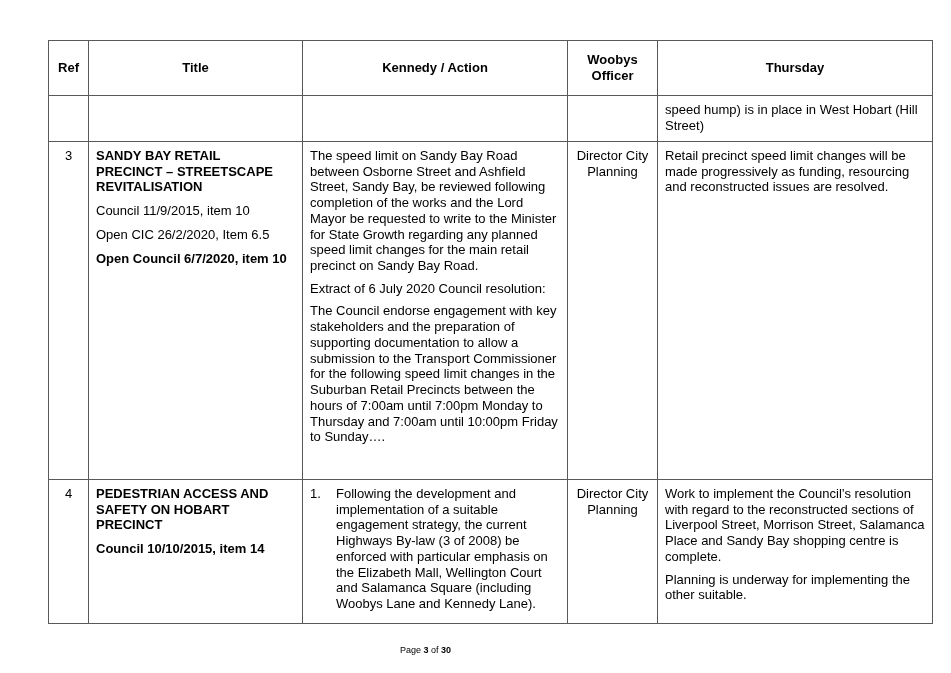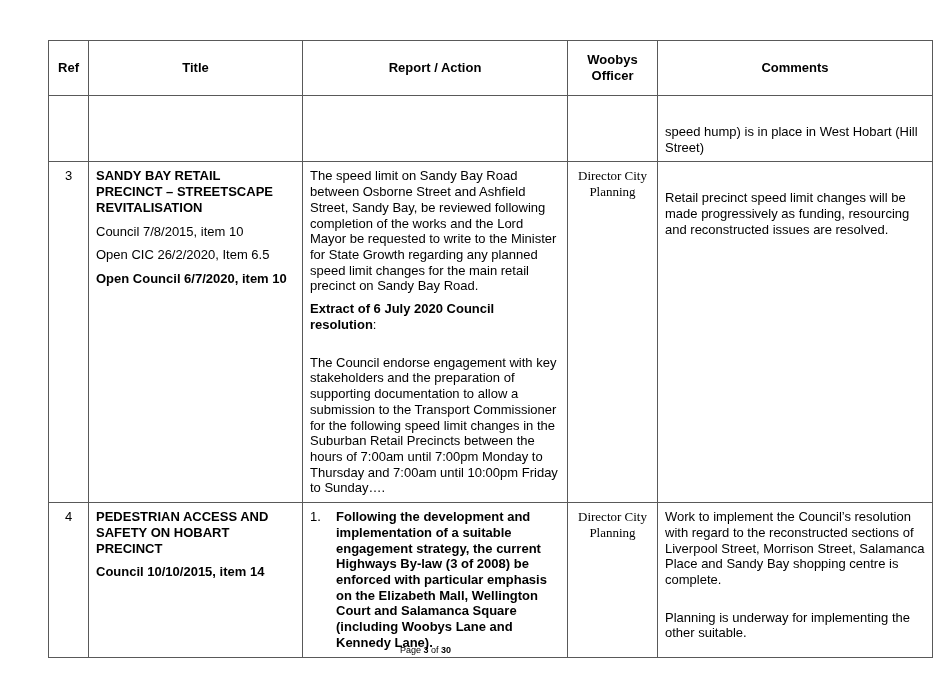--- a/index.html
+++ b/index.html
@@ -37,33 +37,33 @@
     overflow: hidden;
     word-wrap: break-word;
   }
   table.actions-table th {
     vertical-align: middle;
     text-align: center;
     font-weight: bold;
     padding: 2px 4px;
   }
   .ref-cell { text-align: center; }
-  .officer-cell { text-align: center; font-family: Liberation Serif, serif; }
+  .officer-cell { text-align: center; }
   .para { margin: 0 0 7px 0; }
-  .para:last-child { margin-bottom: 0; margin-top: 22px; }
+  .para:last-child { margin-bottom: 0; }
   .title-head {
     font-weight: bold;
     margin: 0 12px 8px 0;
   }
   .title-ref { margin: 0 0 8px 0; }
   .title-ref:last-child { margin-bottom: 0; font-weight: bold; }
-  .report-heading { font-weight: bold; margin-top: 18px; }
+  .report-heading { font-weight: normal; margin-top: 18px; }
   .numbered-item { display: flex; margin: 0; }
   .numbered-item .li-num { flex: 0 0 26px; }
-  .numbered-item .li-text { flex: 1 1 auto; font-weight: bold; }
+  .numbered-item .li-text { flex: 1 1 auto; }
   .page-footer {
     position: absolute;
     left: 0;
     top: 645px;
     width: 851px;
     text-align: center;
     font-size: 9px;
     line-height: 1.2;
   }
   .page-footer .bold { font-weight: bold; }
@@ -79,40 +79,40 @@
       <col style="width:214px">
       <col style="width:265px">
       <col style="width:90px">
       <col style="width:275px">
     </colgroup>
 
     <tbody>
         <tr style="height:55px;">
       <th>Ref</th>
       <th>Title</th>
-      <th>Report / Action</th>
+      <th>Kennedy / Action</th>
       <th>Woobys Officer</th>
-      <th>Comments</th>
+      <th>Thursday</th>
     </tr>
 
     <tr style="height:46px;">
       <td class="ref-cell"></td>
       <td></td>
       <td></td>
       <td class="officer-cell"></td>
       <td>
         <p class="para">speed hump) is in place in West Hobart (Hill Street)</p>
       </td>
     </tr>
 
     <tr style="height:338px;">
       <td class="ref-cell">3</td>
       <td>
         <p class="title-head">SANDY BAY RETAIL PRECINCT – STREETSCAPE REVITALISATION</p>
-        <p class="title-ref">Council 7/8/2015, item 10</p>
+        <p class="title-ref">Council 11/9/2015, item 10</p>
         <p class="title-ref">Open CIC 26/2/2020, Item 6.5</p>
         <p class="title-ref">Open Council 6/7/2020, item 10</p>
       </td>
       <td>
         <p class="para">The speed limit on Sandy Bay Road between Osborne Street and Ashfield Street, Sandy Bay, be reviewed following completion of the works and the Lord Mayor be requested to write to the Minister for State Growth regarding any planned speed limit changes for the main retail precinct on Sandy Bay Road.</p>
         <p class="para"><span class="report-heading">Extract of 6 July 2020 Council resolution</span><span>:</span></p>
         <p class="para">The Council endorse engagement with key stakeholders and the preparation of supporting documentation to allow a submission to the Transport Commissioner for the following speed limit changes in the Suburban Retail Precincts between the hours of 7:00am until 7:00pm Monday to Thursday and 7:00am until 10:00pm Friday to Sunday….</p>
       </td>
       <td class="officer-cell">Director City Planning</td>
       <td>

